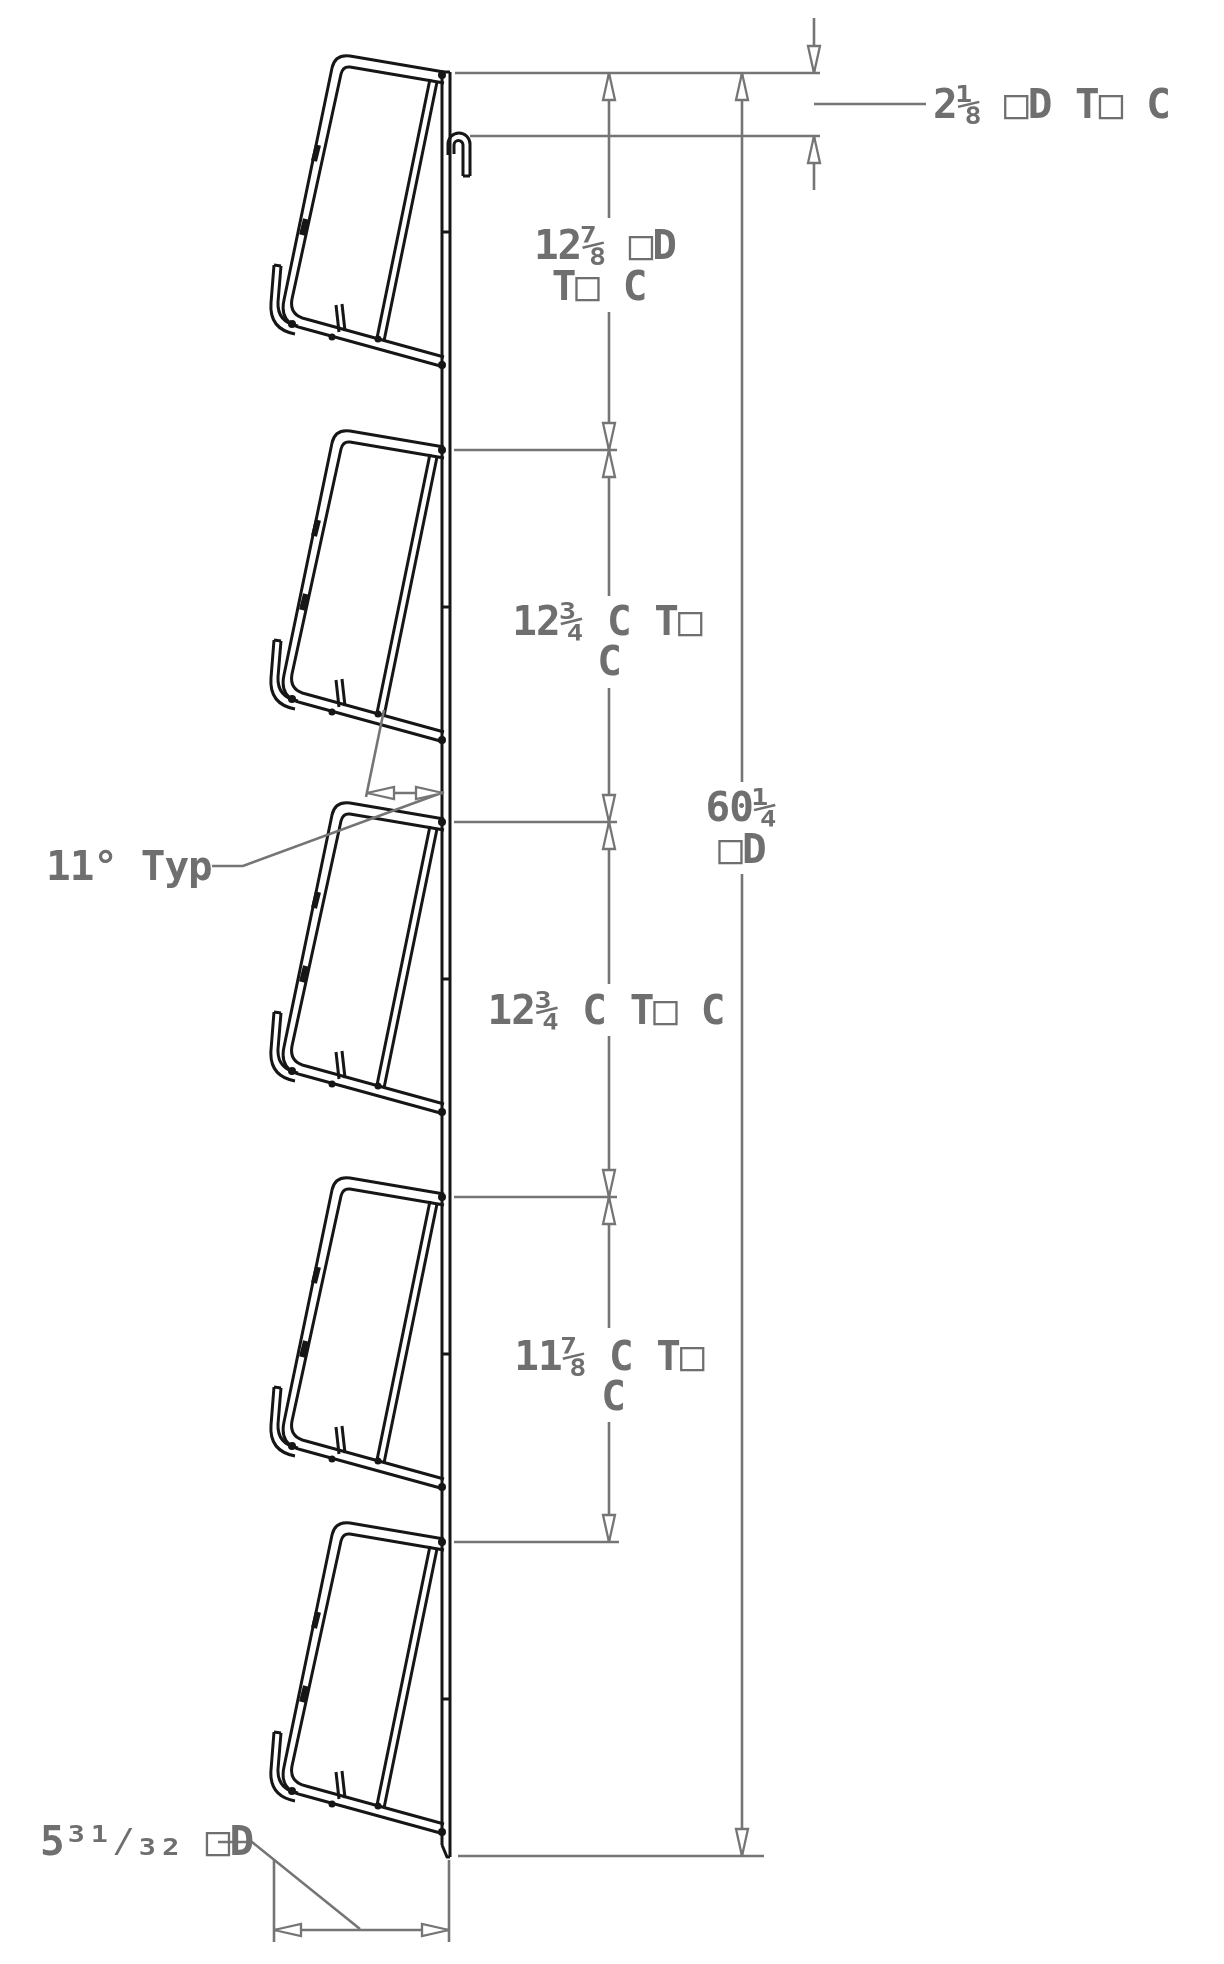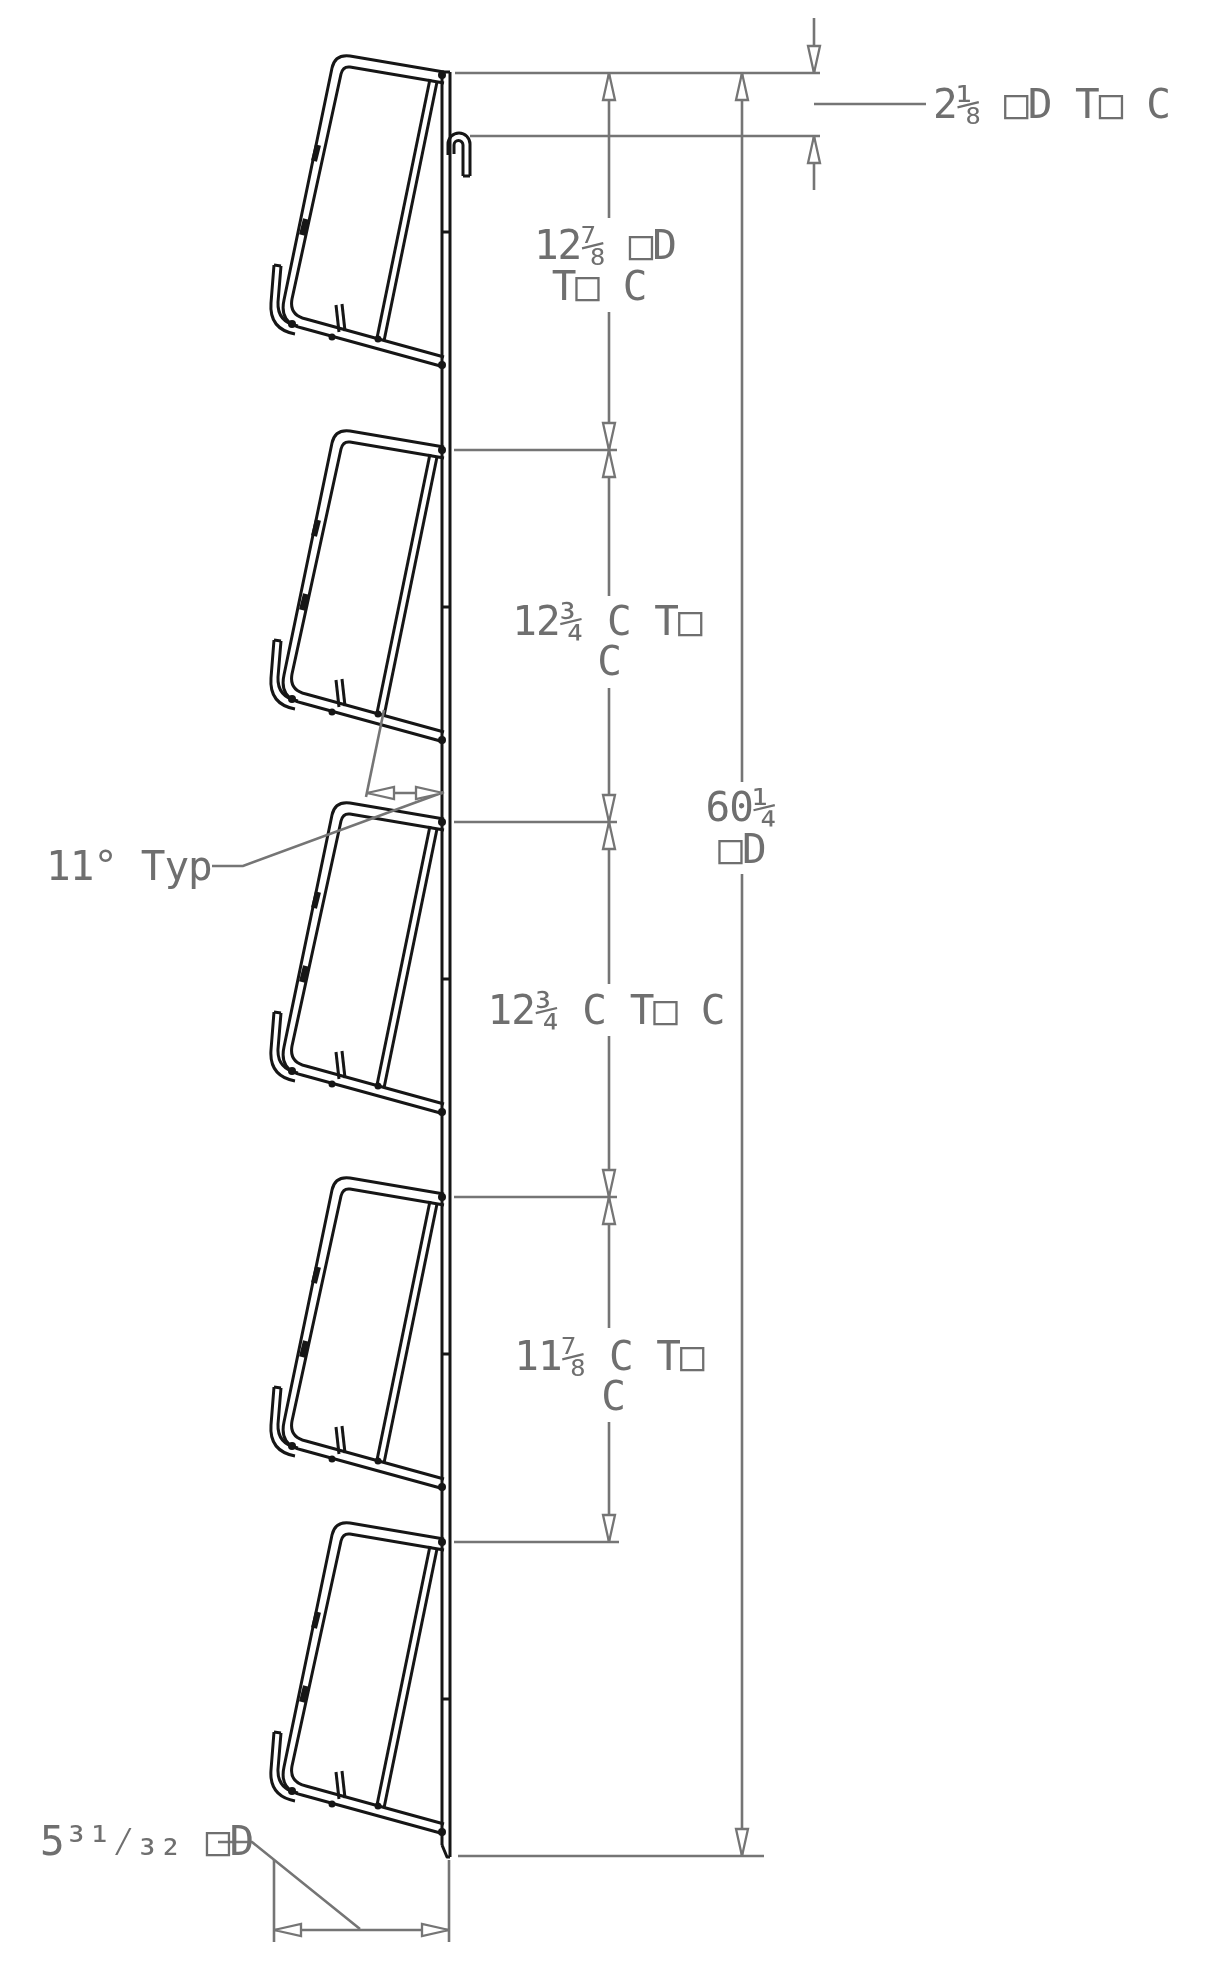--- a/index.html
+++ b/index.html
@@ -1,16 +1,16 @@
 <!DOCTYPE html>
 <html><head>
 <meta charset="utf-8">
 <style>
   html,body{margin:0;padding:0;background:#ffffff;}
-  .stage{position:relative;width:1224px;height:1964px;background:#ffffff;overflow:hidden;}
+  .stage{position:relative;width:1224px;height:1964px;background:#ffffff;overflow:hidden;font-weight:bold;}
   svg{position:absolute;left:0;top:0;}
   .geo{stroke:#161616;fill:none;stroke-width:3;stroke-linejoin:round;}
   .geo-thick{stroke:#161616;fill:none;stroke-width:6;}
   .blob{fill:#161616;stroke:none;}
   .dim{stroke:#757575;fill:none;stroke-width:2.6;}
   .arr{fill:#ffffff;stroke:#757575;stroke-width:2.3;stroke-linejoin:miter;}
   .dimtext{font-family:"DejaVu Sans Mono","Liberation Mono",monospace;
            font-size:41px;letter-spacing:-1px;fill:#6f6f6f;}
 </style>
 </head>

